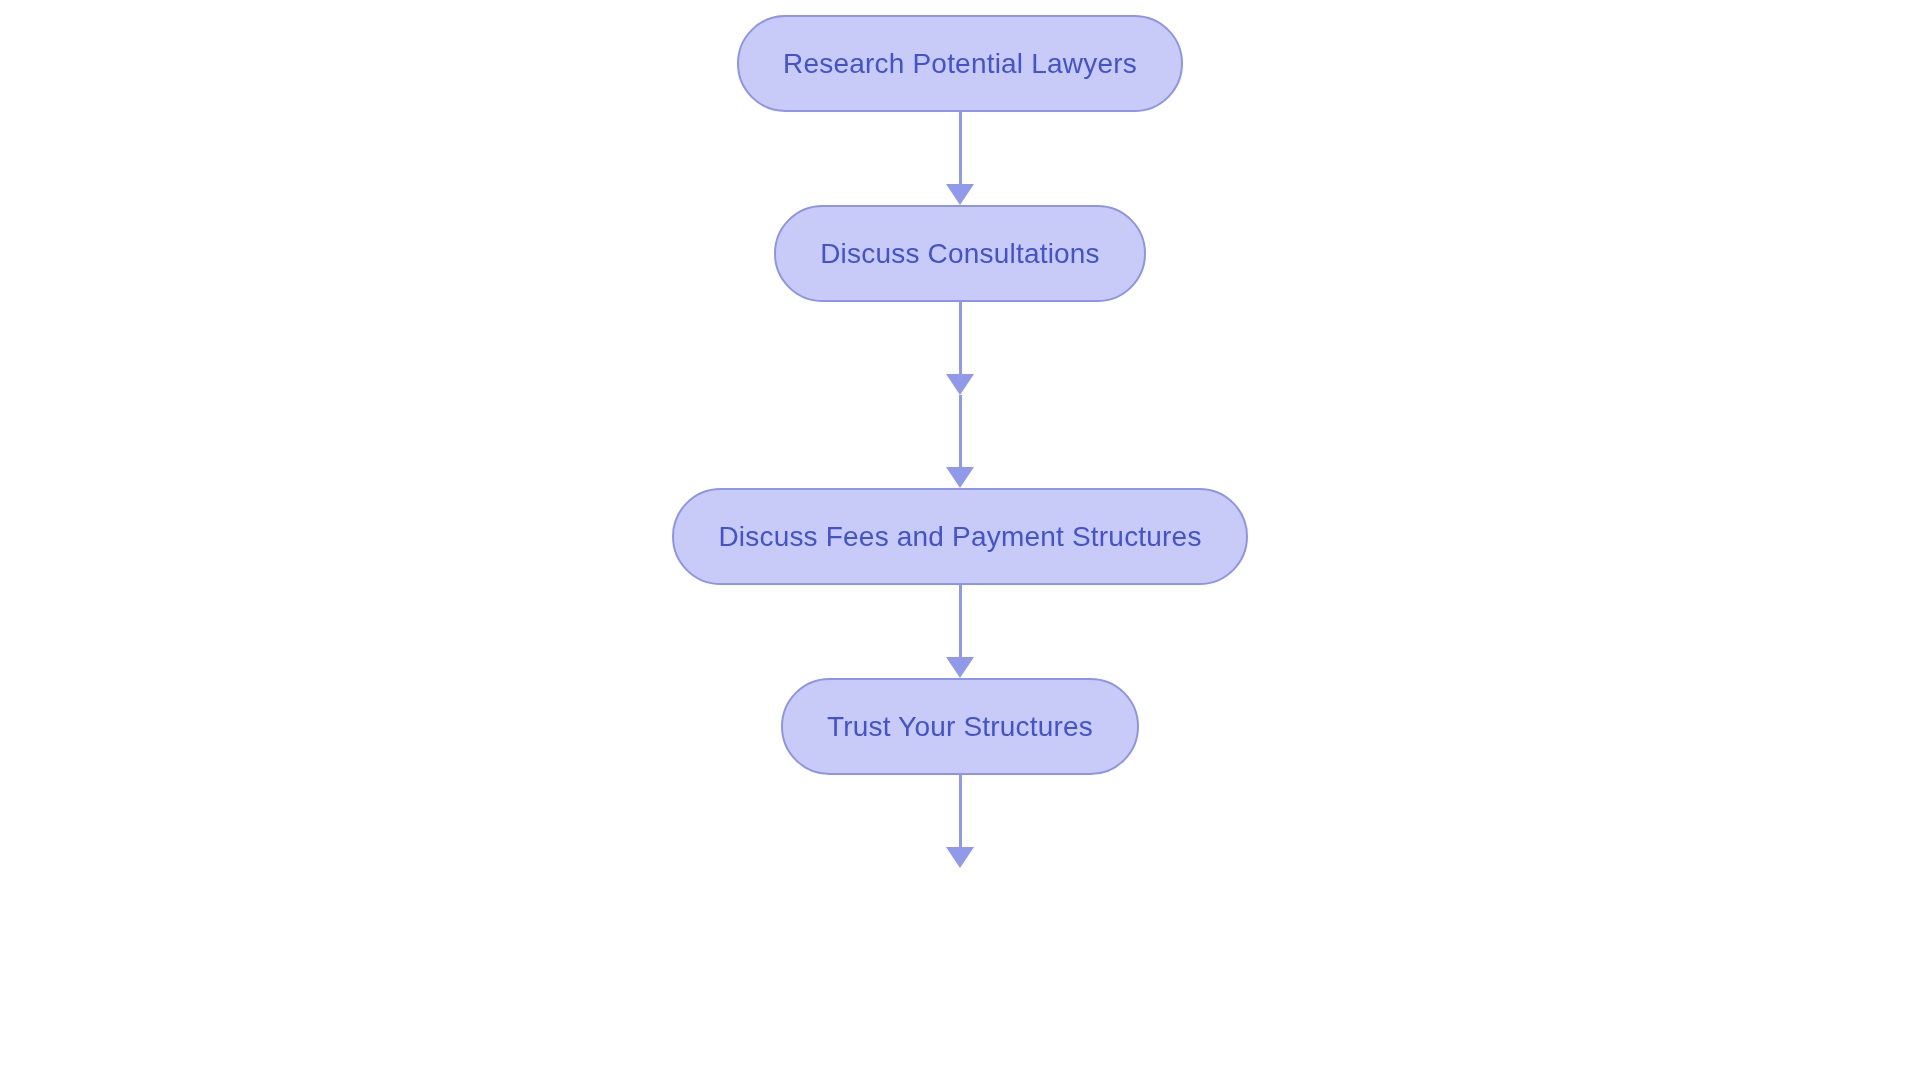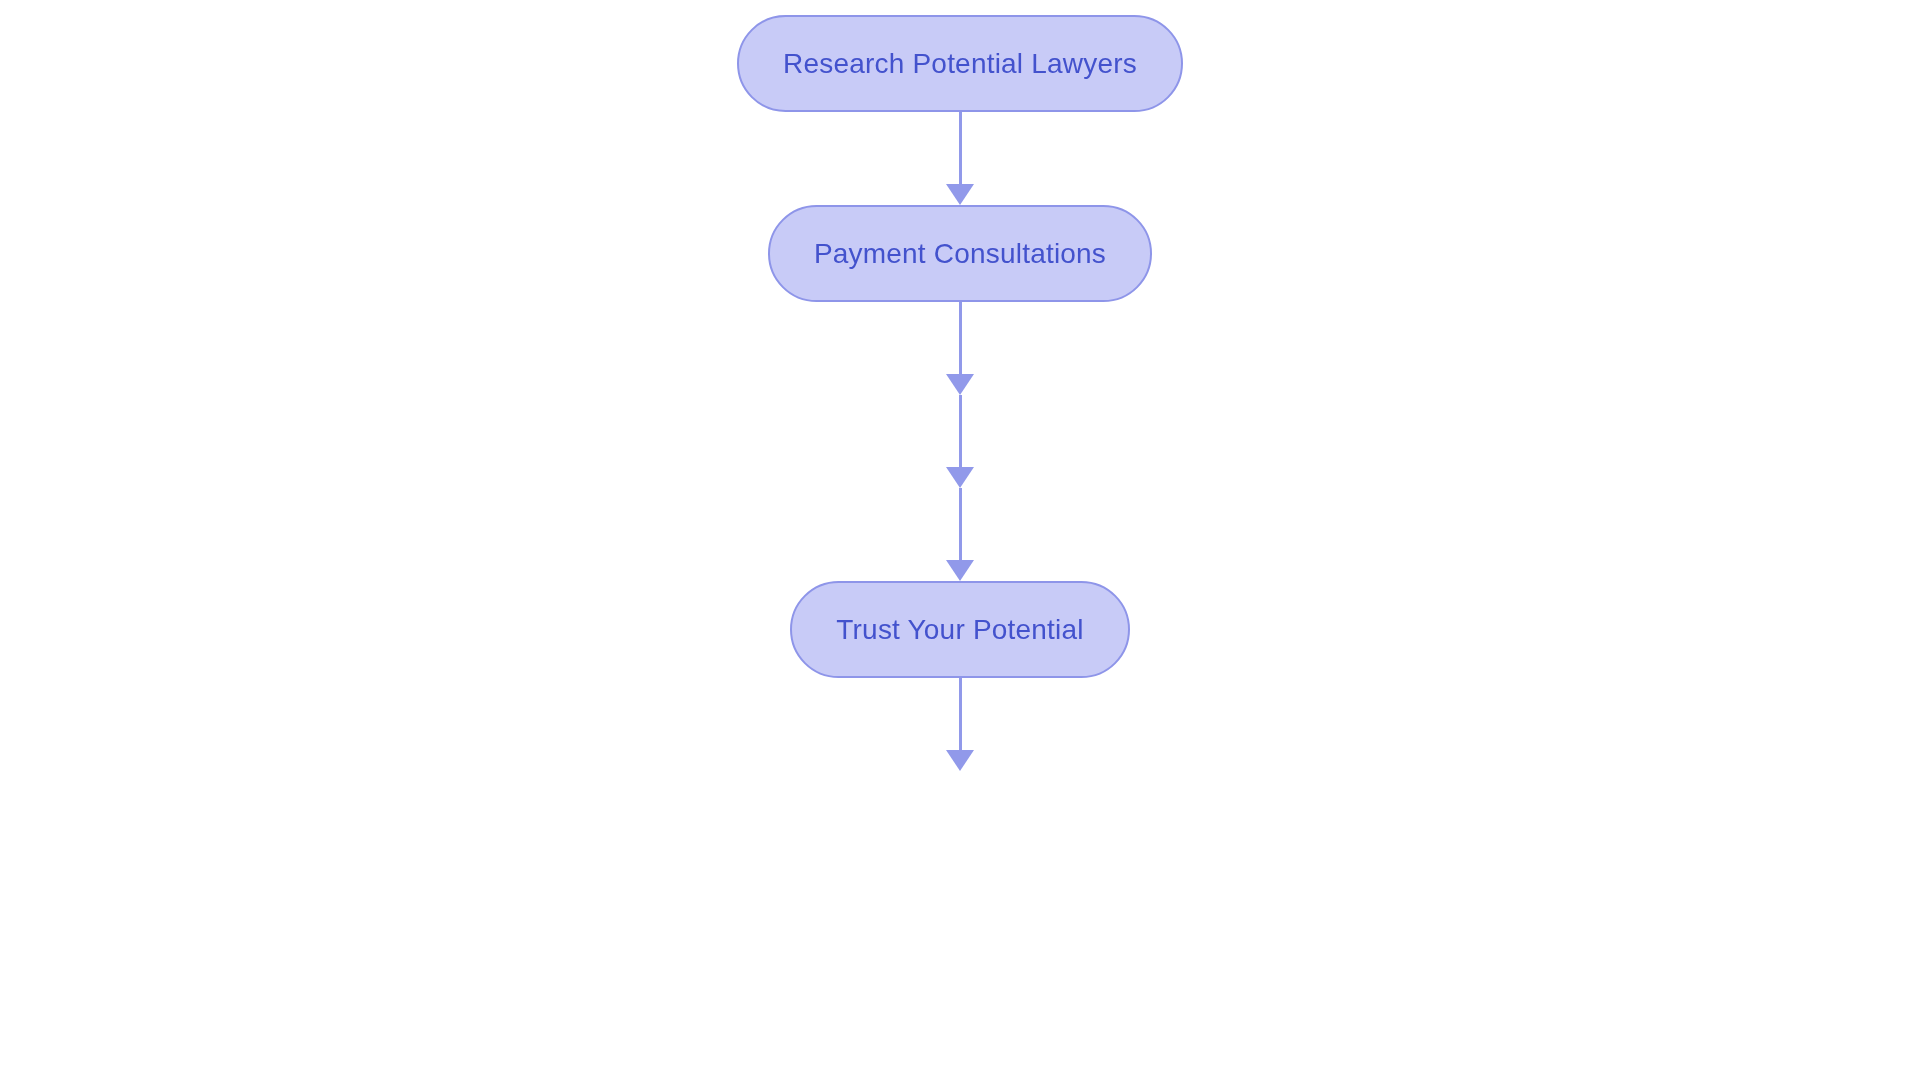--- a/index.html
+++ b/index.html
@@ -73,42 +73,45 @@
   <div class="flow-node">
     <span>Research Potential Lawyers</span>
   </div>
 
   <div class="flow-arrow">
     <div class="shaft"></div>
     <div class="head"></div>
   </div>
 
   <div class="flow-node">
-    <span>Payment Consultations</span>
+    <span>Discuss Consultations</span>
   </div>
 
   <div class="flow-arrow">
     <div class="shaft"></div>
     <div class="head"></div>
   </div>
 
 
   <div class="flow-arrow">
     <div class="shaft"></div>
     <div class="head"></div>
   </div>
 
+  <div class="flow-node">
+    <span>Discuss Fees and Payment Structures</span>
+  </div>
 
   <div class="flow-arrow">
     <div class="shaft"></div>
     <div class="head"></div>
   </div>
 
   <div class="flow-node">
-    <span>Trust Your Potential</span>
+    <span>Trust Your Structures</span>
   </div>
 
   <div class="flow-arrow">
     <div class="shaft"></div>
     <div class="head"></div>
   </div>
 
 
 </div>
 

